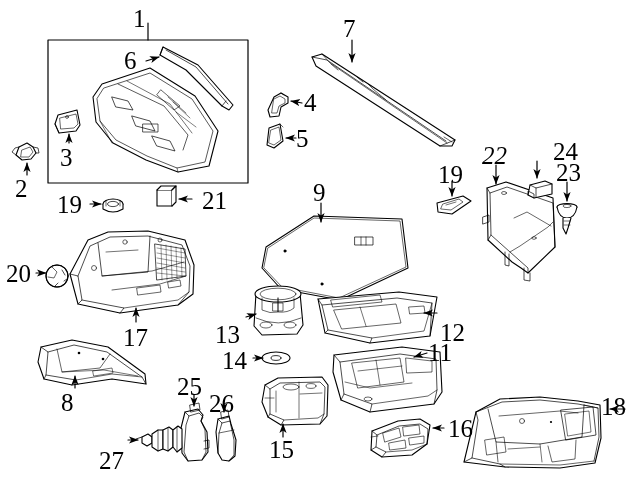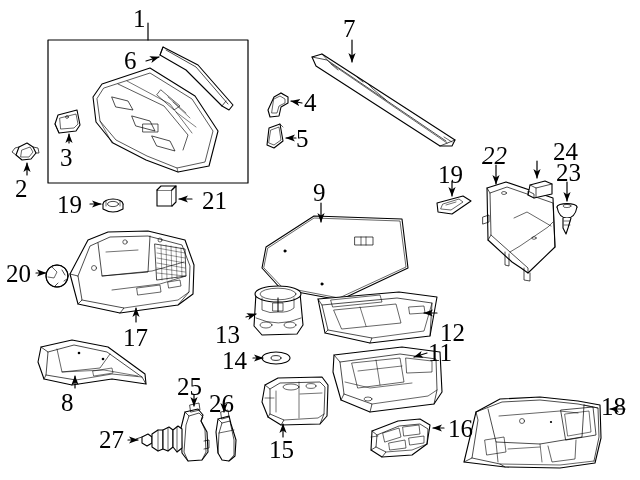--- a/index.html
+++ b/index.html
@@ -381,15 +381,15 @@
   <div class="callout" style="left:123px; top:325px;">17</div>
   <div class="callout" style="left:601px; top:394px;">18</div>
   <div class="callout" style="left:57px;  top:192px;">19</div>
   <div class="callout" style="left:6px;   top:261px;">20</div>
   <div class="callout" style="left:180px; top:188px;margin-left:22px;">21</div>
   <div class="callout" style="left:482px; top:143px;font-style:italic;">22</div>
   <div class="callout" style="left:556px; top:160px;">23</div>
   <div class="callout" style="left:553px; top:139px;">24</div>
   <div class="callout" style="left:177px; top:374px;text-align:center;">25</div>
   <div class="callout" style="left:209px; top:391px;">26</div>
-  <div class="callout" style="left:99px;  top:427px;text-align:center;">27</div>
+  <div class="callout" style="left:99px;  top:448px;text-align:center;">27</div>
 
 </div>
 
 </body></html>

